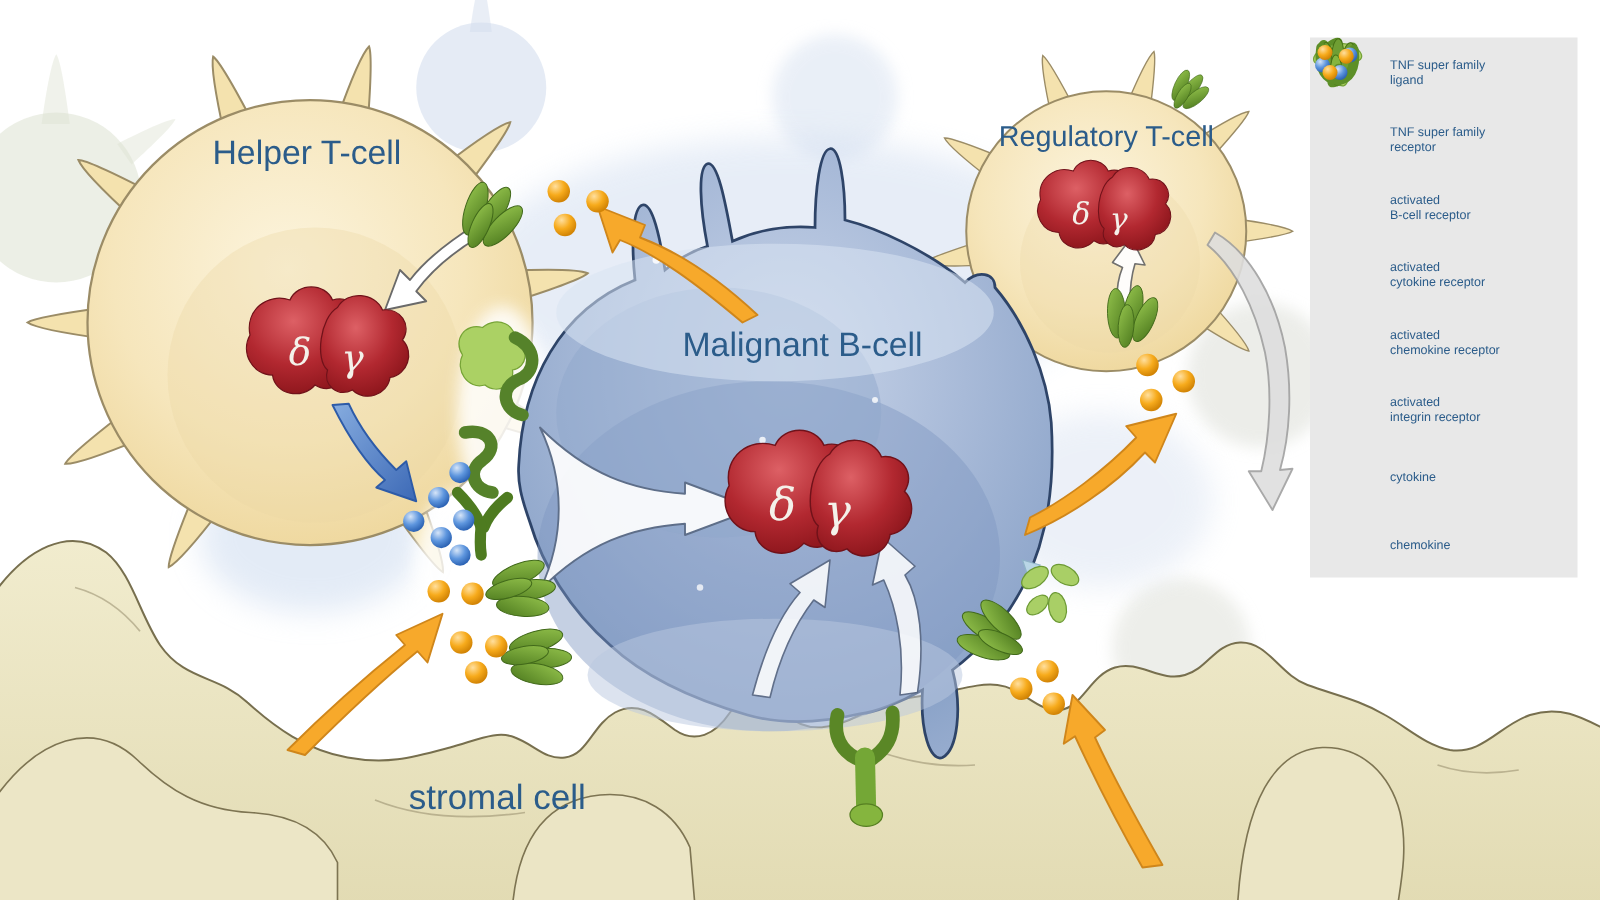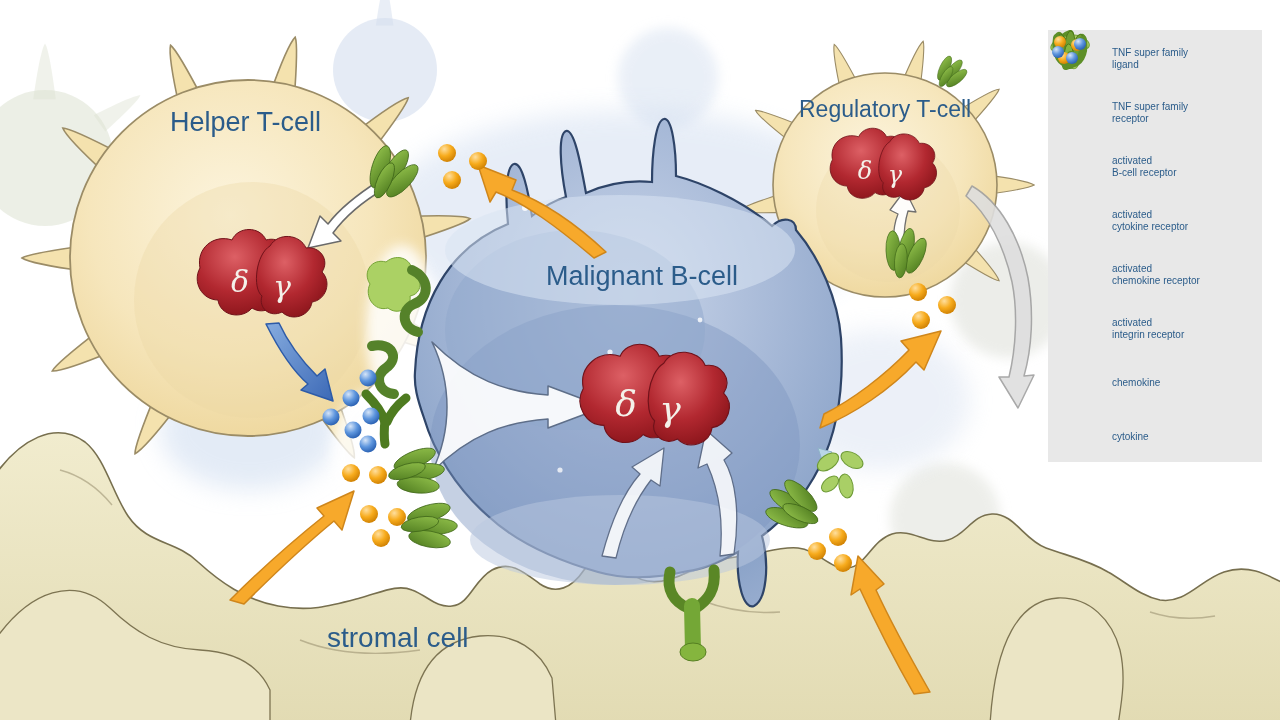--- a/index.html
+++ b/index.html
@@ -320,46 +320,46 @@
       <svg width="44" height="40" viewBox="0 0 44 40" fill="none" stroke="#5d8f28" stroke-width="8" stroke-linecap="round">
         <path d="M 9,8 C 6,26 14,34 22,34 C 31,34 37,25 35,10"></path>
             <path d="M 22,34 L 23,25"></path>
       </svg>
     </span>
     <span class="legend-label">activated
 integrin receptor</span>
   </div>
   <div class="legend-row">
     <span class="legend-icon">
+      <svg width="44" height="40" viewBox="0 0 44 40" fill="url(#bD2)">
+        <defs>
+              <radialGradient id="bD2" cx="35%" cy="28%" r="72%">
+                <stop offset="0%" stop-color="#d6e5f8"></stop>
+                <stop offset="55%" stop-color="#5e96de"></stop>
+                <stop offset="100%" stop-color="#2d64b5"></stop>
+              </radialGradient>
+            </defs>
+        <circle cx="10" cy="22" r="6"></circle>
+            <circle cx="24" cy="28" r="6"></circle>
+            <circle cx="32" cy="14" r="6"></circle>
+      </svg>
+    </span>
+    <span class="legend-label">cytokine</span>
+  </div>
+  <div class="legend-row">
+    <span class="legend-icon">
       <svg width="44" height="40" viewBox="0 0 44 40" fill="url(#oD2)">
         <defs>
               <radialGradient id="oD2" cx="35%" cy="28%" r="72%">
                 <stop offset="0%" stop-color="#ffdf9e"></stop>
                 <stop offset="55%" stop-color="#f7ab1c"></stop>
                 <stop offset="100%" stop-color="#d28405"></stop>
               </radialGradient>
             </defs>
         <circle cx="12" cy="12" r="6"></circle>
             <circle cx="29" cy="15" r="6"></circle>
             <circle cx="16" cy="28" r="6"></circle>
       </svg>
     </span>
     <span class="legend-label">chemokine</span>
   </div>
-  <div class="legend-row">
-    <span class="legend-icon">
-      <svg width="44" height="40" viewBox="0 0 44 40" fill="url(#bD2)">
-        <defs>
-              <radialGradient id="bD2" cx="35%" cy="28%" r="72%">
-                <stop offset="0%" stop-color="#d6e5f8"></stop>
-                <stop offset="55%" stop-color="#5e96de"></stop>
-                <stop offset="100%" stop-color="#2d64b5"></stop>
-              </radialGradient>
-            </defs>
-        <circle cx="10" cy="22" r="6"></circle>
-            <circle cx="24" cy="28" r="6"></circle>
-            <circle cx="32" cy="14" r="6"></circle>
-      </svg>
-    </span>
-    <span class="legend-label">cytokine</span>
-  </div>
 </div>
 </div>
 
 </body></html>

